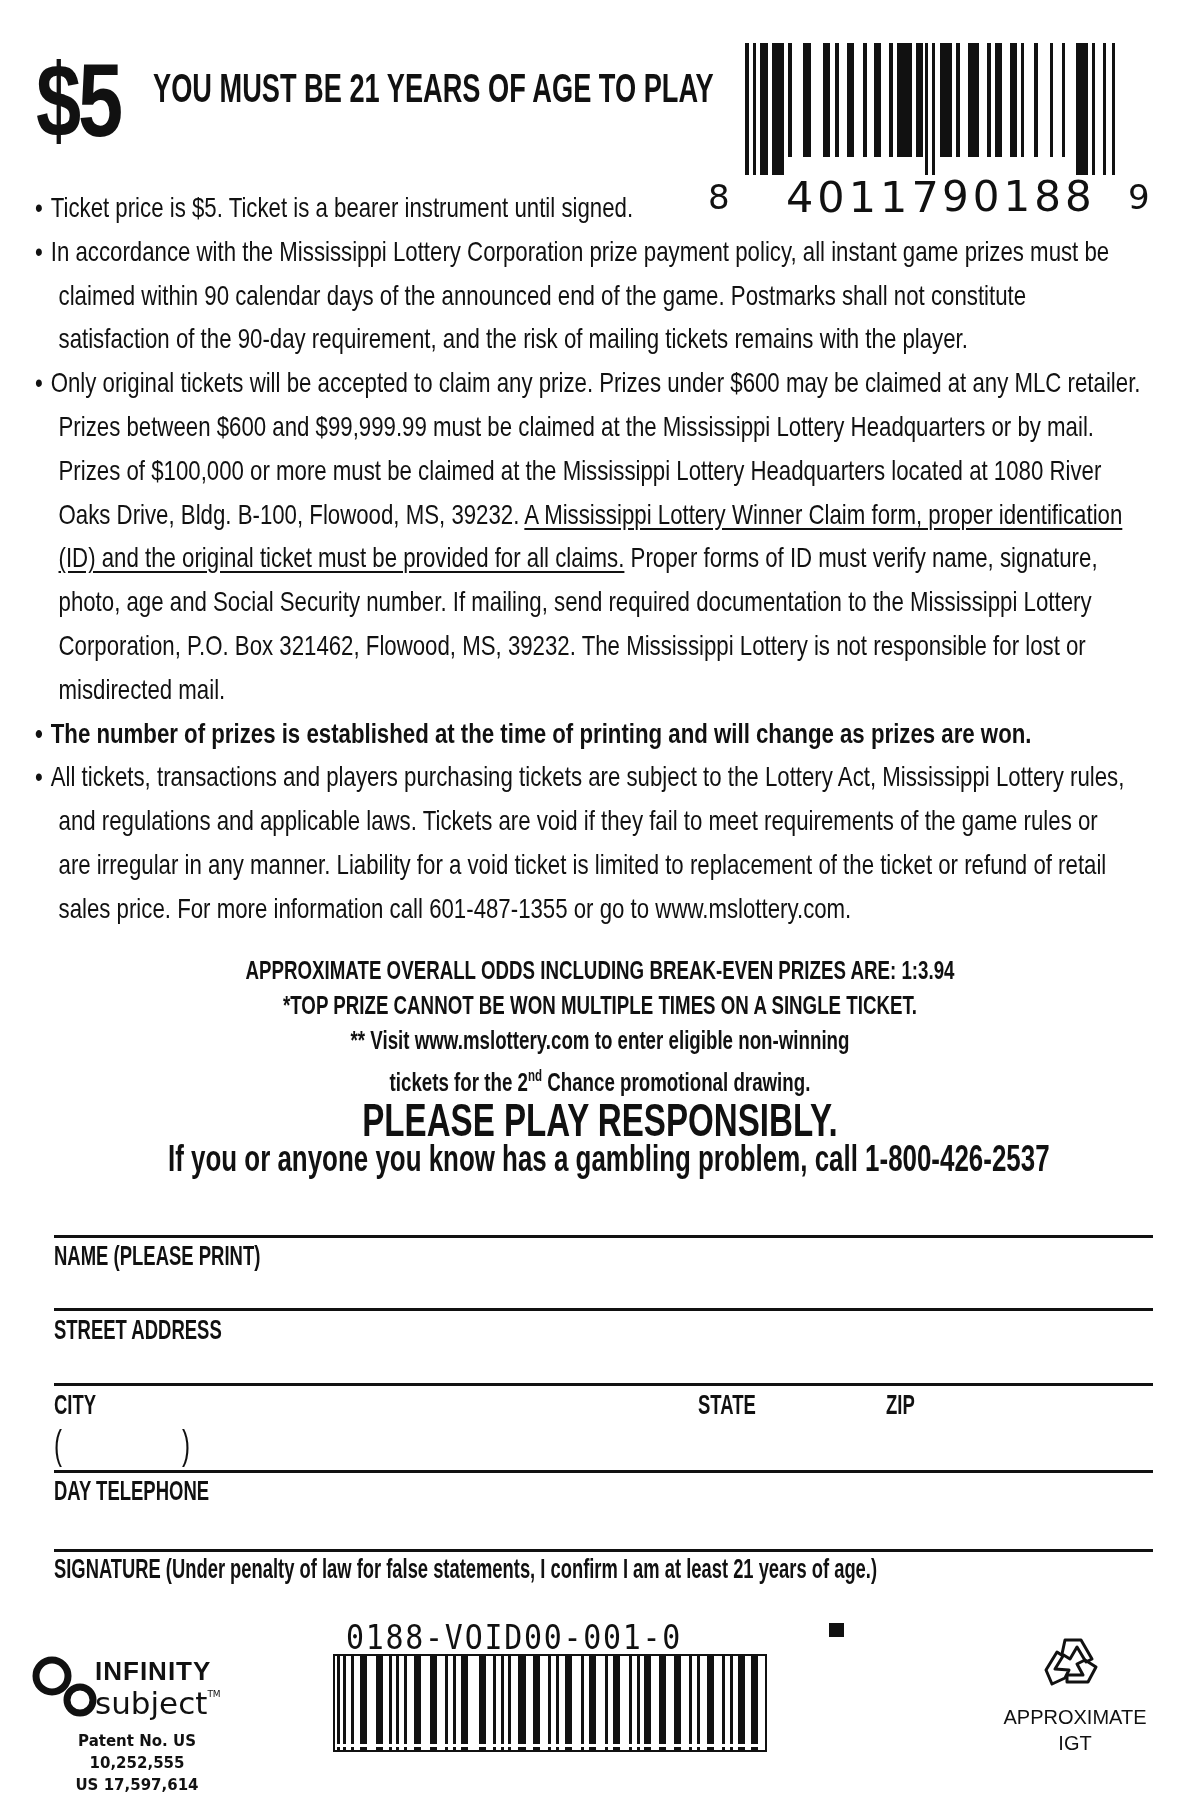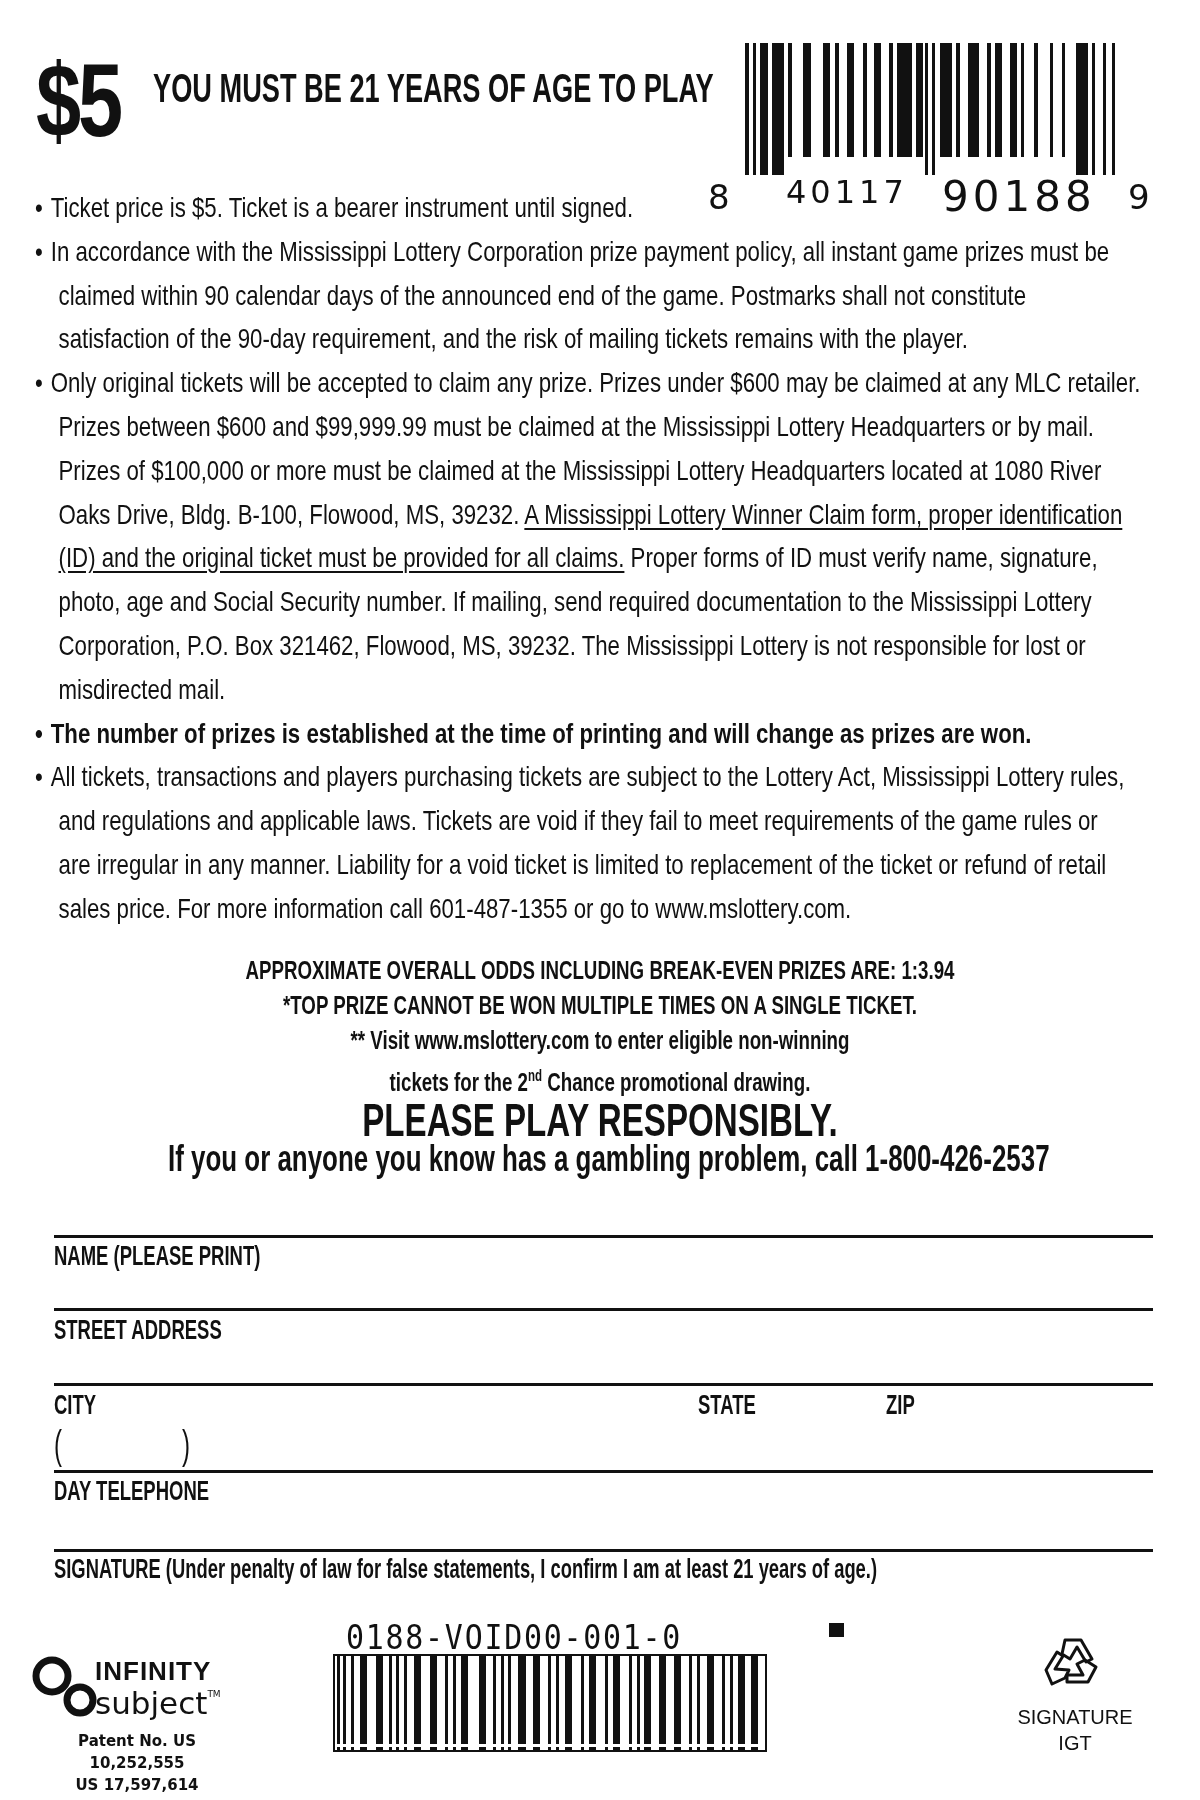--- a/index.html
+++ b/index.html
@@ -139,21 +139,21 @@
       <rect x="334" y="3" width="4" height="114"></rect>
       <rect x="350" y="3" width="3" height="114"></rect>
       <rect x="362" y="3" width="3" height="114"></rect>
       <rect x="376" y="3" width="12" height="132"></rect>
       <rect x="392" y="3" width="3" height="132"></rect>
       <rect x="403" y="3" width="3" height="132"></rect>
       <rect x="412" y="3" width="3" height="132"></rect>
     </g>
   </svg>
   <span class="upc-digit" style="left:8px; top:140px;">8</span>
-  <span class="upc-digit" style="left:86px; top:136px; font-size:32px; letter-spacing:4px;">40117</span>
+  <span class="upc-digit" style="left:86px; top:136px; font-size:43px; letter-spacing:4px;">40117</span>
   <span class="upc-digit" style="left:242px; top:136px; font-size:42px; letter-spacing:4px;">90188</span>
   <span class="upc-digit" style="left:428px; top:140px;">9</span>
 </div>
 
 <div class="rules">
   <div class="rule">
     <span class="bullet">•</span>
     <span class="line">Ticket price is $5. Ticket is a bearer instrument until signed.</span>
   </div>
   <div class="rule">
@@ -286,15 +286,15 @@
 </svg>
 
 <svg class="recycle" viewBox="0 0 66 66">
   <g fill="none" stroke="#111" stroke-width="3" stroke-linejoin="round">
     <path d="M25 8 L41 8 L52 27 L46 30 L37 15 L30 27 L22 22 Z"></path>
     <path d="M56 35 L48 50 L27 50 L27 43 L43 43 L37 32 L45 28 Z"></path>
     <path d="M10 48 L4 34 L15 16 L21 20 L13 33 L27 34 L23 42 Z" transform="translate(2,4)"></path>
   </g>
 </svg>
 <div class="rec-text">
-  <span>SIGNATURE</span>
+  <span>APPROXIMATE</span>
   <span>IGT</span>
 </div>
 
 </body></html>

